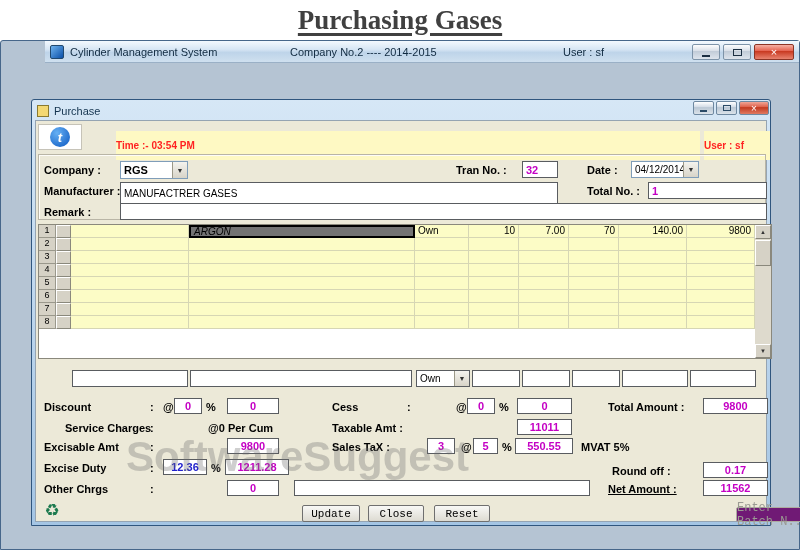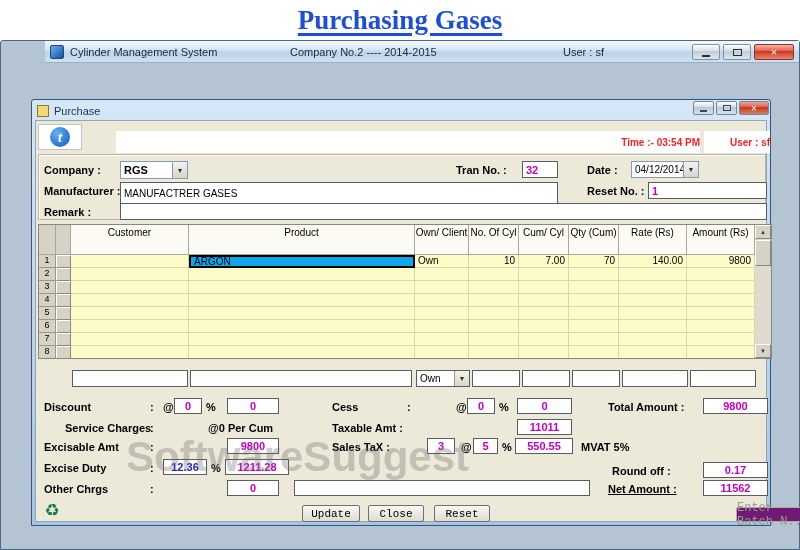--- a/index.html
+++ b/index.html
@@ -3,21 +3,21 @@
 <meta charset="utf-8">
 <style>
   * { margin:0; padding:0; box-sizing:border-box; }
   html,body { width:800px; height:550px; overflow:hidden; background:#fff;
     font-family:"Liberation Sans", sans-serif; position:relative; }
 
   
   .banner { position:absolute; left:0; top:0; width:800px; height:40px; background:#fff;
     display:flex; align-items:center; justify-content:center; }
   .banner-title { font-family:"Liberation Serif", serif; font-size:27px; font-weight:bold;
-    text-decoration:underline; text-decoration-thickness:3px; text-underline-offset:4px; color:#1d4ed8; }
+    text-decoration:underline; text-decoration-thickness:3px; text-underline-offset:4px; color:#404040; }
 
   
   .appwin { position:absolute; left:0; top:40px; width:800px; height:510px;
     border:1px solid #47678a; border-radius:3px 3px 0 0; background:#b5c4d3; }
   .titlebar { position:absolute; left:0; top:0; right:0; height:22px;
     background:linear-gradient(#f3f9fe,#d7e6f4 40%,#bed4e9 55%,#cfe0ef);
     border-bottom:1px solid #9ab0c6; display:flex; align-items:center; font-size:11px; color:#102a40;margin-left:44px; }
   .appicon { width:14px; height:14px; margin-left:5px; border-radius:2px;
     background:linear-gradient(135deg,#6db2ee,#0a4fa8); border:1px solid #20486e; }
   .apptitle { margin-left:6px; white-space:nowrap; }
@@ -57,22 +57,22 @@
 
   .pclient { position:absolute; left:3px; right:3px; top:20px; bottom:3px;
     background:#ece9d8; border:1px solid #95a4b2; }
 
   
   .logo { position:absolute; left:2px; top:3px; width:44px; height:26px; background:#fff;
     border:1px solid #c6c3b8; display:flex; align-items:center; justify-content:center; }
   .logo-circle { width:20px; height:20px; border-radius:50%;
     background:radial-gradient(circle at 35% 30%,#66b0f4,#0b57c0); color:#fff; font-weight:bold;
     font-style:italic; font-size:13px; display:flex; align-items:center; justify-content:center; }
-  .strip { position:absolute; height:22px; background:#ffffff; display:flex; align-items:center;
-    justify-content:flex-end; }
+  .strip { position:absolute; height:29px; background:#fef9c3; display:flex; align-items:center;
+    justify-content:flex-start; }
   .strip span { color:#ff2222; font-size:10px; font-weight:bold; white-space:nowrap; }
 
   .groupbox { position:absolute; left:2px; top:33px; width:728px; height:66px;
     border:1px solid #b9b5a6; box-shadow:inset 1px 1px 0 #fdfcf8; }
 
   .lbl { position:absolute; font-size:11px; font-weight:bold; color:#000; white-space:nowrap; }
   .sym { position:absolute; font-size:11px; font-weight:bold; color:#000; }
   .fld { position:absolute; background:#fff; border:1px solid #595c60; font-size:11px;
     display:flex; align-items:center; padding:0 3px; overflow:hidden; white-space:nowrap; }
   .fld.magenta { color:#c400c4; font-weight:bold; }
@@ -92,21 +92,21 @@
   .gh { border-right:1px solid #a8a89c; border-bottom:1px solid #a8a89c; font-size:10px;
     text-align:center; padding-top:2px; line-height:12px; background:#fbfaf4; overflow:hidden; }
   .gh.gray { background:#d6d2c6; }
   .trow { display:flex; height:13px; width:716px; }
   .tc { border-right:1px solid #d6d6b4; border-bottom:1px solid #d6d6b4; background:#fcfcc6;
     font-size:10px; line-height:11px; padding:0 3px; overflow:hidden; white-space:nowrap; }
   .tc.num { background:#d6d2c6; border-right:1px solid #9a988c; border-bottom:1px solid #9a988c;
     text-align:center; padding:0; font-size:9px; }
   .tc.sel { background:#d6d2c6; border:1px solid; border-color:#fff #8a887c #8a887c #fff; }
   .tc.right { text-align:right; }
-  .tc.focus { border:2px solid #000; background:#0ea5e9; line-height:9px; }
+  .tc.focus { border:2px solid #000; background:#737373; line-height:9px;font-style:italic; }
   .vscroll { position:absolute; right:0; top:0; bottom:0; width:16px; background:#dedacd; }
   .sbtn { height:14px; background:#d6d2c6; border:1px solid; border-color:#fff #8a887c #8a887c #fff;
     display:flex; align-items:center; justify-content:center; font-size:6px; color:#333; }
   .sbtn.bottom { position:absolute; bottom:0; left:0; right:0; }
   .sthumb { height:26px; margin-top:1px; background:#d6d2c6; border:1px solid;
     border-color:#fff #8a887c #8a887c #fff; }
 
   
   .btn { position:absolute; background:linear-gradient(#f8f8f6,#dddbd2); border:1px solid #6f6f6f;
     border-radius:2px; font-size:11px; color:#000; display:flex; align-items:center; justify-content:center;font-family:Liberation Mono, monospace; }
@@ -186,39 +186,27 @@
         <span class="lbl" style="left:420px; top:43px;">Tran No. :</span>
         <div class="fld magenta" style="left:486px; top:40px; width:36px; height:17px;">32</div>
         <span class="lbl" style="left:551px; top:43px;">Date :</span>
         <div class="combo" style="left:595px; top:40px; width:68px; height:17px;">
           <span class="cval">04/12/2014</span>
           <span class="cbtn">▼</span>
         </div>
 
         <span class="lbl" style="left:8px; top:64px;">Manufacturer :</span>
         <div class="fld small" style="left:84px; top:61px; width:438px; height:23px;">MANUFACTRER GASES</div>
-        <span class="lbl" style="left:551px; top:64px;">Reset No. :</span>
+        <span class="lbl" style="left:551px; top:64px;">Total No. :</span>
         <div class="fld magenta" style="left:612px; top:61px; width:119px; height:17px;">1</div>
 
         <span class="lbl" style="left:8px; top:85px;">Remark :</span>
         <div class="fld" style="left:84px; top:82px; width:647px; height:17px;"></div>
 
         <div class="grid">
-          <div class="ghead">
-            <div class="gh gray" style="width:17px;"></div>
-            <div class="gh gray" style="width:15px;"></div>
-            <div class="gh" style="width:118px;">Customer</div>
-            <div class="gh" style="width:226px;">Product</div>
-            <div class="gh" style="width:54px;">Own/ Client</div>
-            <div class="gh" style="width:50px;">No. Of Cyl</div>
-            <div class="gh" style="width:50px;">Cum/ Cyl</div>
-            <div class="gh" style="width:50px;">Qty (Cum)</div>
-            <div class="gh" style="width:68px;">Rate (Rs)</div>
-            <div class="gh" style="width:68px;">Amount (Rs)</div>
-          </div>
 
           <div class="trow">
             <div class="tc num" style="width:17px;">1</div>
             <div class="tc sel" style="width:15px;"></div>
             <div class="tc" style="width:118px;"></div>
             <div class="tc focus" style="width:226px;">ARGON</div>
             <div class="tc" style="width:54px;">Own</div>
             <div class="tc right" style="width:50px;">10</div>
             <div class="tc right" style="width:50px;">7.00</div>
             <div class="tc right" style="width:50px;">70</div>

